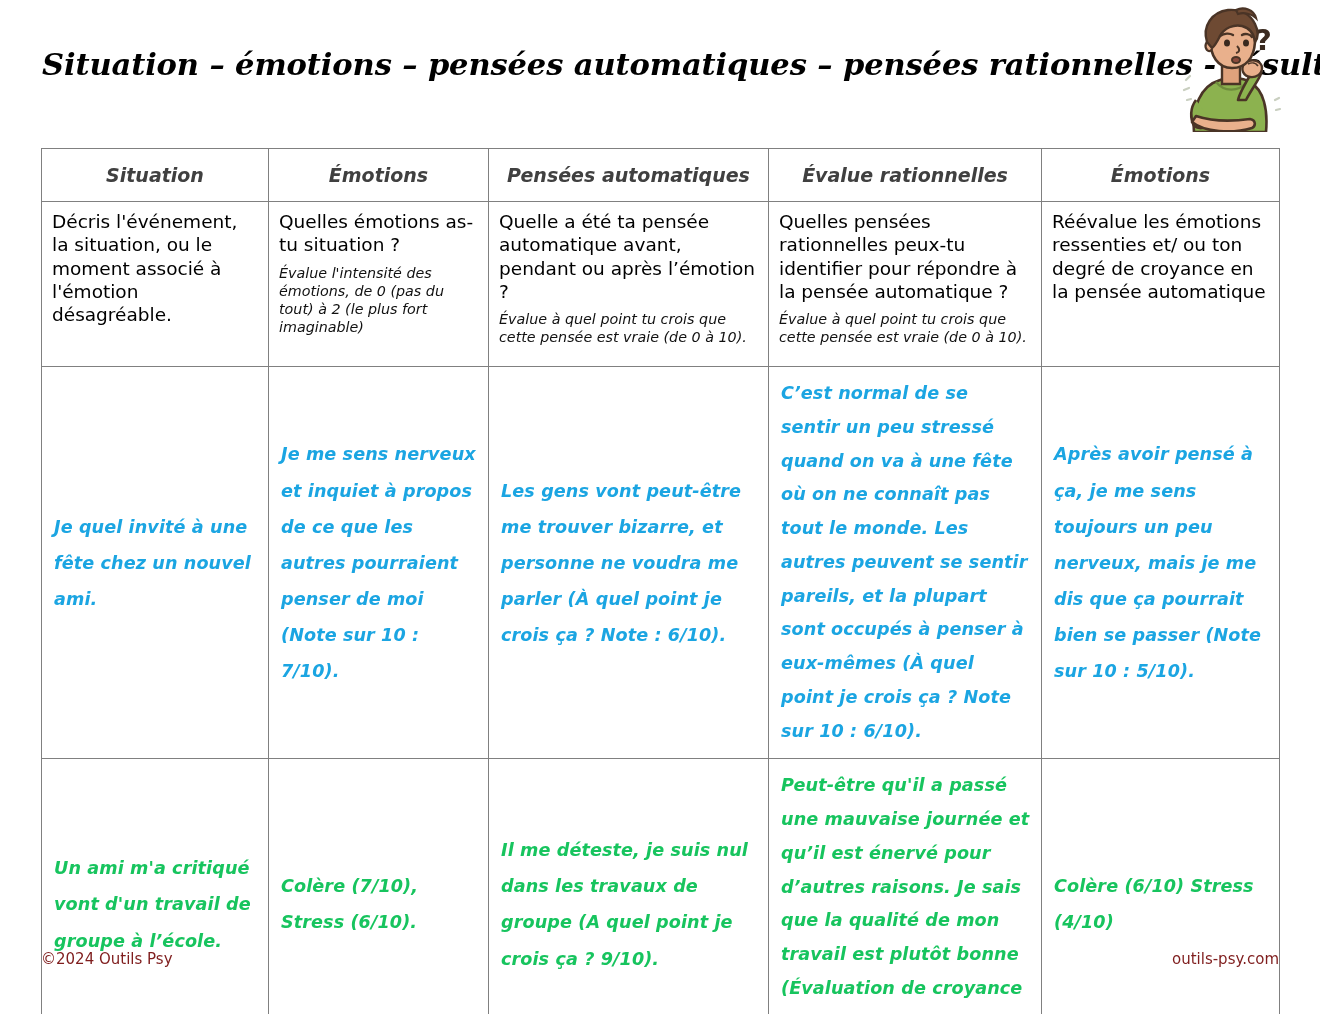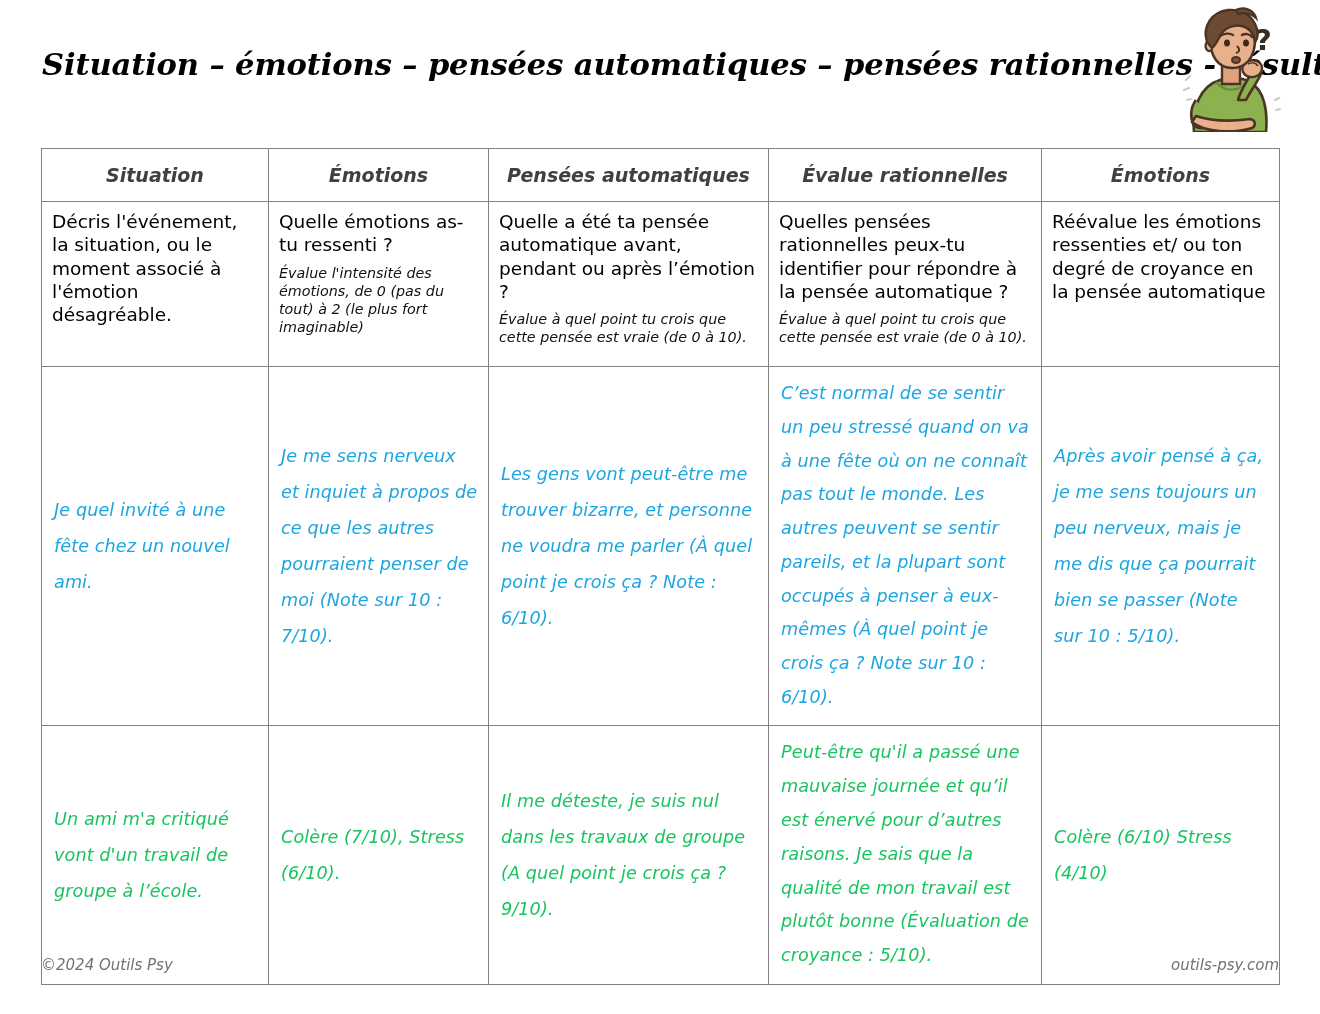--- a/index.html
+++ b/index.html
@@ -113,45 +113,43 @@
   
   .ex-row td {
     padding: 10px 10px 10px 12px;
     vertical-align: middle;
   }
   .ex-row.blue td { height: 322px; }
   .ex-row.green td { height: 238px; }
 
   .hand {
     font-family: "DejaVu Sans", "Liberation Sans", sans-serif;
-    font-weight: 400;
+    font-weight: 700;
     font-style: italic;
     font-size: 17.6px;
     line-height: 2.05;
     letter-spacing: 0.1px;
     margin: 0;
   }
   .hand.blue  { color: #1BA5E2; }
   .hand.green { color: #17C45E; }
 
   .ex-row td.dense .hand { line-height: 1.92; }
 
   
   .footer {
     position: absolute;
     left: 41px;
     top: 950px;
     width: 1238px;
     height: 30px;
     display: flex;
     justify-content: space-between;
-    align-items: center;
     font-size: 15px;
-    color: #737373;
-    font-style: italic;
+    color: #7f1d1d;
   }
   .footer span { white-space: nowrap; }
 </style>
 </head>
 <body>
 
 <div class="page">
 
   <div class="header">
     <div class="page-title">Situation – émotions – pensées automatiques – pensées rationnelles - résultat</div>
@@ -234,21 +232,21 @@
           <span class="hdr-label">Émotions</span>
         </th>
       </tr>
     </thead>
     <tbody>
       <tr class="instr-row">
         <td>
           <p class="instr-main">Décris l'événement, la situation, ou le moment associé à l'émotion désagréable.</p>
         </td>
         <td>
-          <p class="instr-main">Quelle émotions as-tu ressenti ?</p>
+          <p class="instr-main">Quelles émotions as-tu situation ?</p>
           <p class="instr-sub">Évalue l'intensité des émotions, de 0 (pas du tout) à 2 (le plus fort imaginable)</p>
         </td>
         <td>
           <p class="instr-main">Quelle a été ta pensée automatique avant, pendant ou après l’émotion ?</p>
           <p class="instr-sub">Évalue à quel point tu crois que cette pensée est vraie (de 0 à 10).</p>
         </td>
         <td>
           <p class="instr-main">Quelles pensées rationnelles peux-tu identifier pour répondre à la pensée automatique ?</p>
           <p class="instr-sub">Évalue à quel point tu crois que cette pensée est vraie (de 0 à 10).</p>
         </td>

